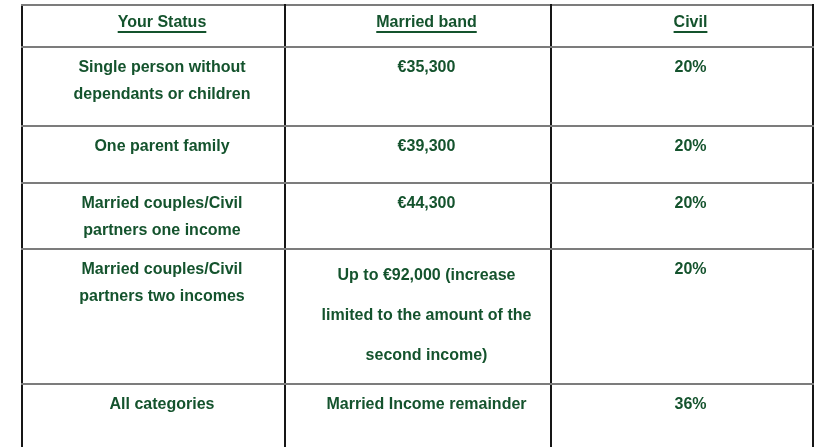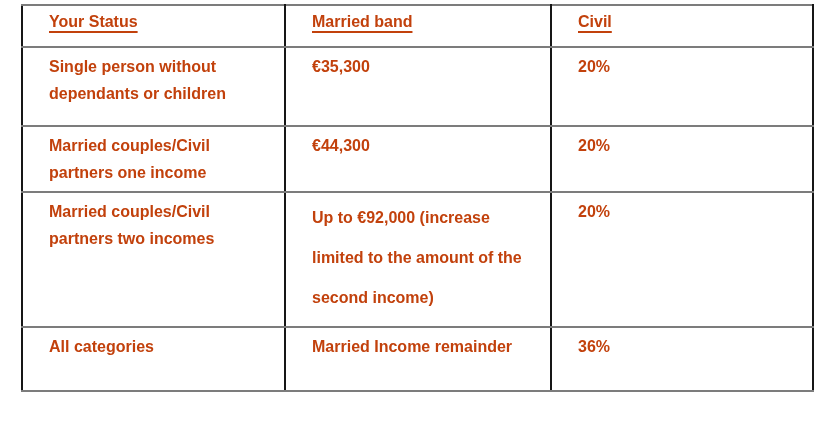--- a/index.html
+++ b/index.html
@@ -24,25 +24,25 @@
   }
   col.c1 { width: 263px; }
   col.c2 { width: 266px; }
   col.c3 { width: 262px; }
   th, td {
     border-left: 2px solid #161616;
     border-right: 2px solid #161616;
     border-top: 2px solid #7c7c7c;
     border-bottom: 2px solid #7c7c7c;
     vertical-align: top;
-    text-align: left;
+    text-align: center;
     padding: 5px 9px 4px 26px;
     font-weight: bold;
     font-size: 16px;
-    color: #c2410c;
+    color: #14532d;
     box-sizing: border-box;
   }
   tr.row-header  { height: 42px; }
   tr.row-1 { height: 79px; }
   tr.row-2 { height: 57px; }
   tr.row-3 { height: 66px; }
   tr.row-4 { height: 135px; }
   tr.row-5 { height: 64px; }
   .hdr-text {
     display: inline-block;
@@ -87,20 +87,31 @@
         <div class="cell-text">Single person without
 dependants or children</div>
       </td>
       <td>
         <div class="cell-text">€35,300</div>
       </td>
       <td>
         <div class="cell-text">20%</div>
       </td>
     </tr>
+    <tr class="row-2">
+      <td>
+        <div class="cell-text">One parent family</div>
+      </td>
+      <td>
+        <div class="cell-text">€39,300</div>
+      </td>
+      <td>
+        <div class="cell-text">20%</div>
+      </td>
+    </tr>
     <tr class="row-3">
       <td>
         <div class="cell-text">Married couples/Civil
 partners one income</div>
       </td>
       <td>
         <div class="cell-text">€44,300</div>
       </td>
       <td>
         <div class="cell-text">20%</div>

